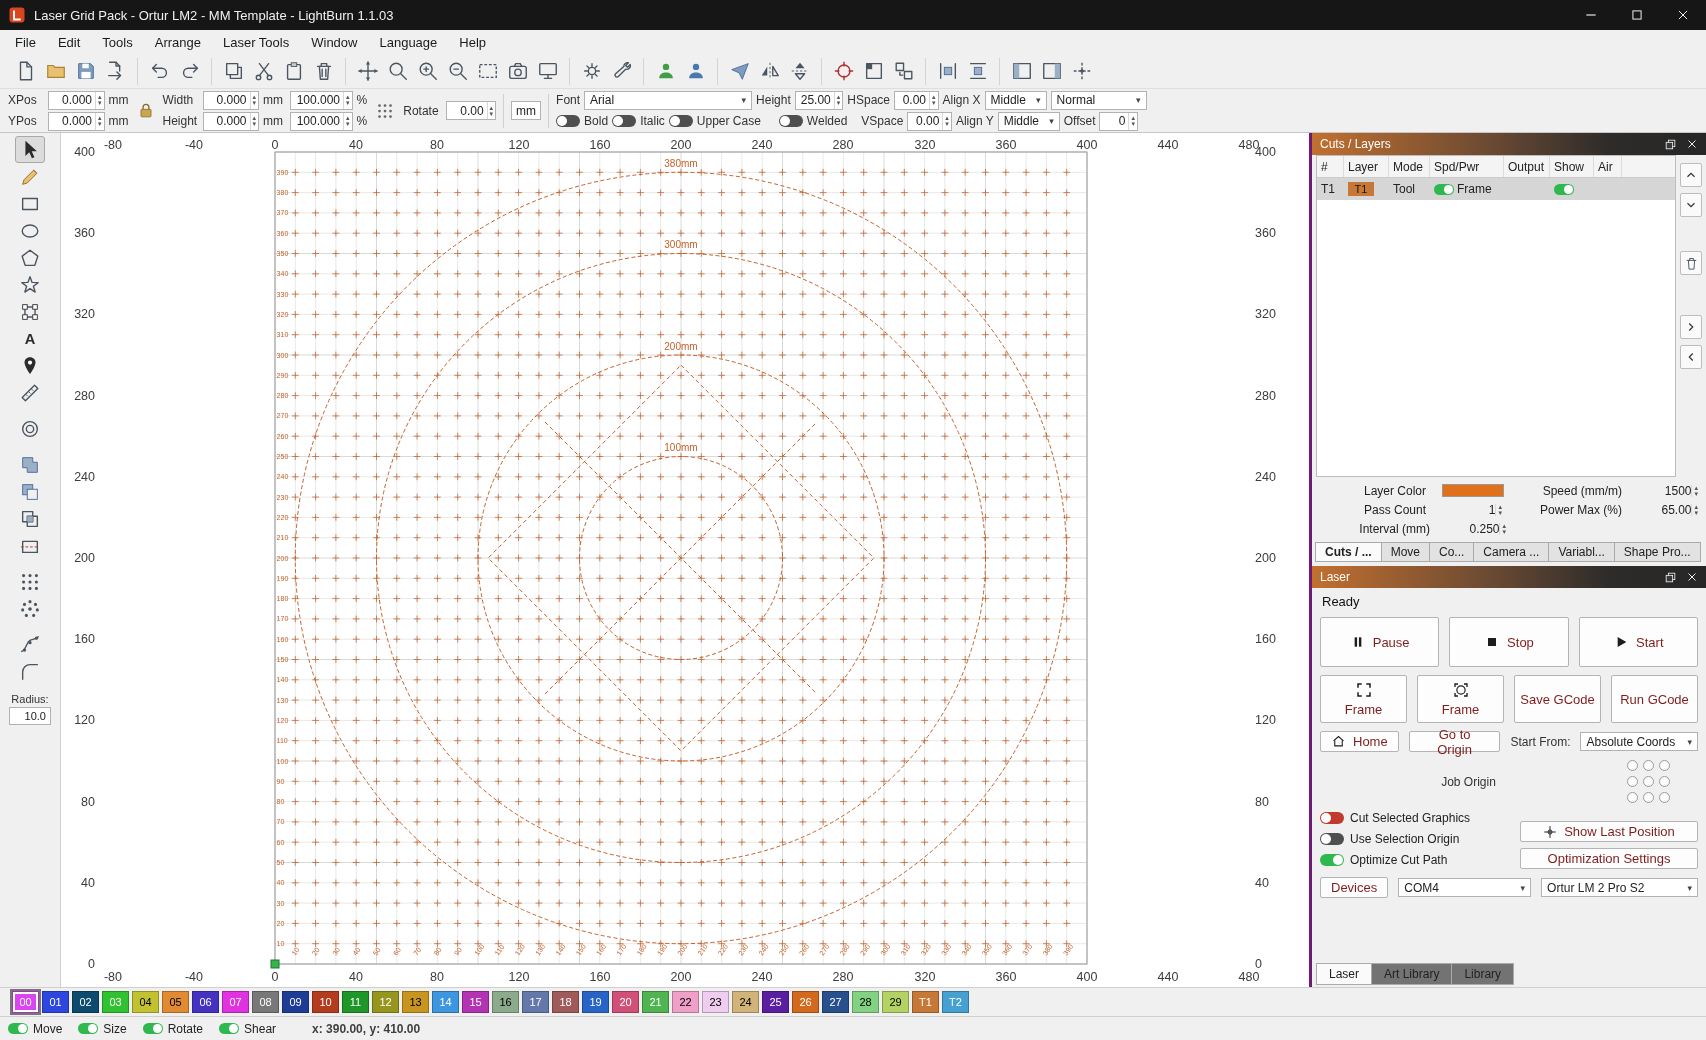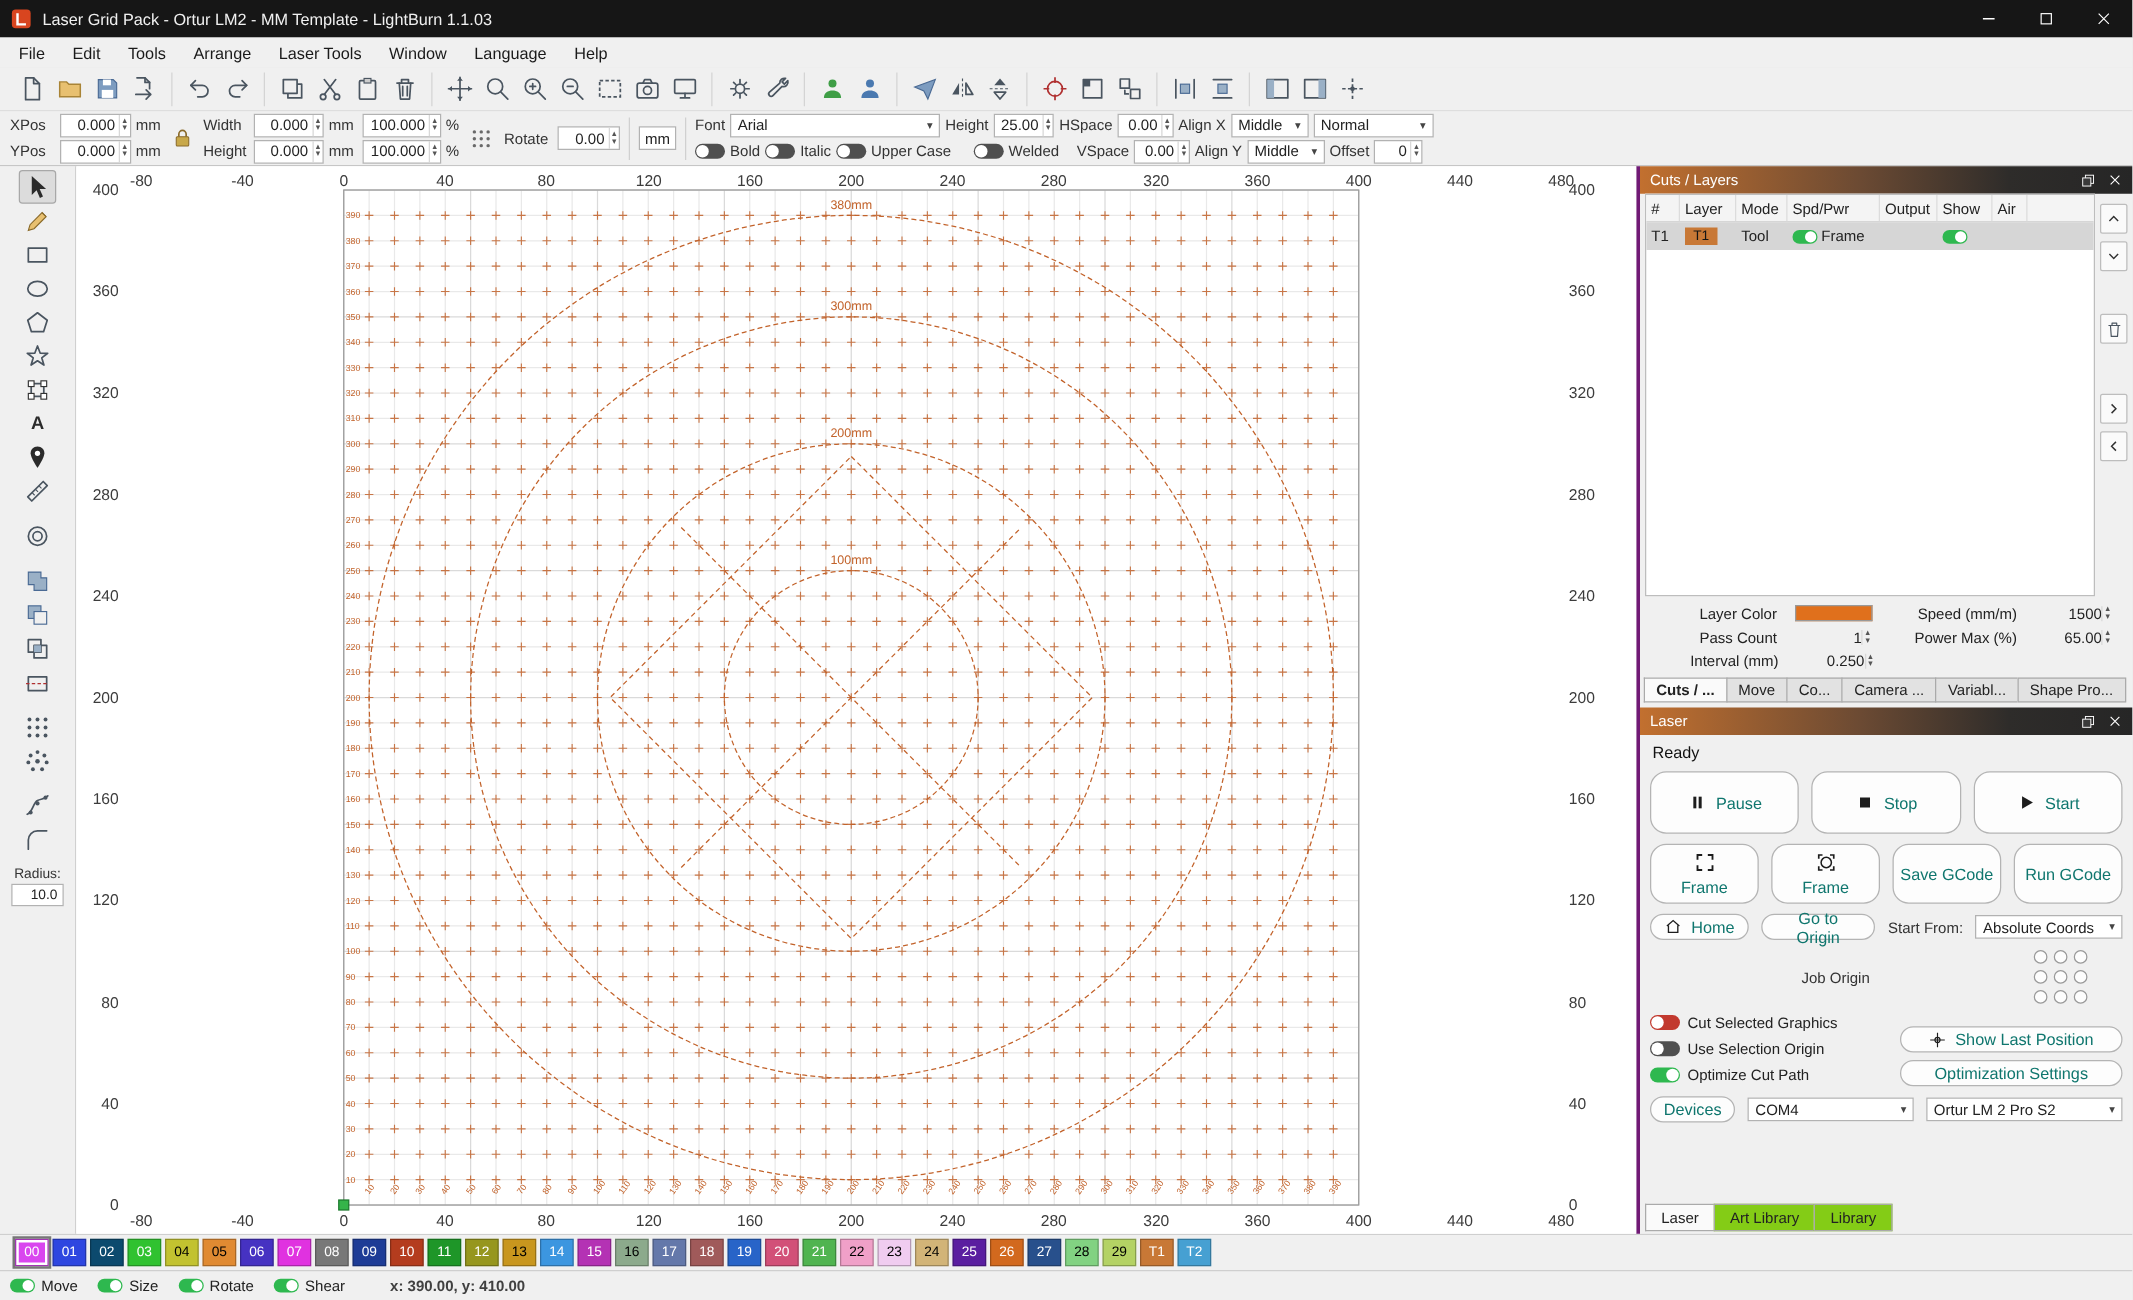--- a/index.html
+++ b/index.html
@@ -59,45 +59,45 @@
 .chead{background:#f4f4f4;border-bottom:1px solid #cccccc;}
 .ccell{padding-left:4px;overflow:hidden;white-space:nowrap;display:flex;align-items:center;gap:3px;height:100%;}
 .chead .ccell{border-right:1px solid #dcdcdc;}
 .ccell:nth-child(1){width:27px;}.ccell:nth-child(2){width:45px;}.ccell:nth-child(3){width:41px;}
 .ccell:nth-child(4){width:74px;}.ccell:nth-child(5){width:46px;}.ccell:nth-child(6){width:44px;}.ccell:nth-child(7){width:28px;}
 .csel{background:#d6d6d6;}
 .lswatch{width:26px;height:14px;display:inline-flex;align-items:center;justify-content:center;font-size:11px;color:#151515;}
 .sidebtns{position:absolute;right:3px;top:30px;width:24px;display:flex;flex-direction:column;align-items:center;}
 .sbtn{width:22px;height:24px;display:flex;align-items:center;justify-content:center;border:1px solid #bdbdbd;background:#fafafa;border-radius:2px;margin-bottom:6px;}
 .cuts-fields{padding:4px 0 2px 0;}
-.cfrow{display:flex;justify-content:flex-end;align-items:center;gap:6px;height:19px;padding-right:16px;font-size:12px;}
+.cfrow{display:flex;justify-content:flex-end;align-items:center;gap:6px;height:19px;padding-right:6px;font-size:12px;}
 .cflbl{width:112px;text-align:right;color:#222;}
 .cfval{width:72px;display:flex;justify-content:flex-end;align-items:center;}
 .cfswatch{width:62px;height:13px;display:inline-block;border:1px solid #999;}
 .cfspacer{width:186px;}
 .cuts-tabs{display:flex;padding-left:3px;margin-top:2px;}
 .ctab{border:1px solid #aaa;background:#e2e2e2;font-size:12px;padding:2px 9px;white-space:nowrap;border-right:none;}
 .ctab:last-child{border-right:1px solid #aaa;}
 .ctab.active{background:#fafafa;font-weight:bold;}
 .laser-panel{flex:1;display:flex;flex-direction:column;}
 .lp-body{padding:4px 8px 0 8px;display:flex;flex-direction:column;gap:8px;}
 .ready{font-size:13px;color:#111;padding:2px 0 0 2px;}
 .lrow{display:flex;gap:10px;align-items:center;}
-.lbtn{display:flex;align-items:center;justify-content:center;gap:7px;background:#fdfdfd;border:1px solid #b4b4b4;border-radius:13px;font-size:13px;color:#0f766e;}
+.lbtn{display:flex;align-items:center;justify-content:center;gap:7px;background:#fdfdfd;border:1px solid #b4b4b4;border-radius:2px;font-size:13px;color:#7f1d1d;}
 .lbtn.big{flex:1;height:50px;}
 .lbtn.med{flex:1;height:48px;flex-direction:column;gap:3px;}
 .lbtn.sm{height:21px;padding:0 10px;}
 .jobgrid{display:grid;grid-template-columns:repeat(3,11px);grid-template-rows:repeat(3,11px);gap:5px;margin-left:auto;margin-right:28px;}
 .radio{width:11px;height:11px;border-radius:50%;border:1px solid #9a9a9a;background:#fdfdfd;}
 .optrow{align-items:flex-start;}
 .optcol{flex:1;display:flex;flex-direction:column;gap:7px;}
 .optitem{display:flex;align-items:center;gap:6px;font-size:12px;}
 .optbtns{width:178px;display:flex;flex-direction:column;gap:6px;padding-top:10px;}
 .bottom-tabs{margin-top:auto;display:flex;padding:0 0 2px 4px;}
-.btab{border:1px solid #aaa;background:#84cc16;font-size:12px;padding:3px 12px;border-right:none;}
+.btab{border:1px solid #aaa;background:#737373;font-size:12px;padding:3px 12px;border-right:none;}
 .btab:last-child{border-right:1px solid #aaa;}
 .btab.active{background:#fafafa;}
 
 .palette{height:29px;background:#f0f0f0;border-top:1px solid #cfcfcf;display:flex;align-items:center;gap:3px;padding-left:12px;}
 .pal{width:27px;height:22px;display:flex;align-items:center;justify-content:center;font-size:11px;border:1px solid rgba(0,0,0,.25);}
 .pal.sel{outline:2px solid #777;outline-offset:0;box-shadow:inset 0 0 0 2px #fff;}
 
 .statusbar{height:24px;background:#f0f0f0;border-top:1px solid #cfcfcf;display:flex;align-items:center;padding-left:8px;gap:16px;font-size:12px;}
 .st{display:flex;align-items:center;gap:5px;}
 .coords{margin-left:20px;color:#404040;font-weight:bold;}

